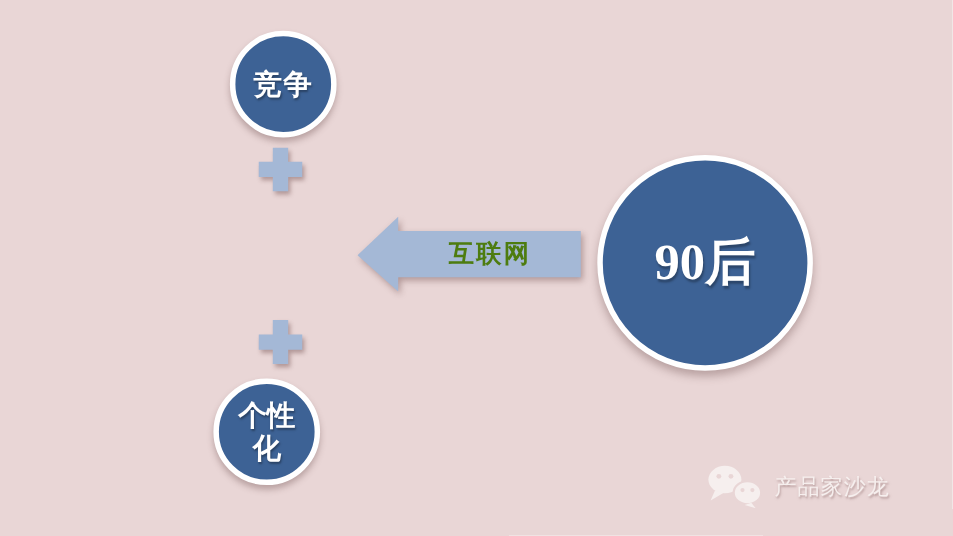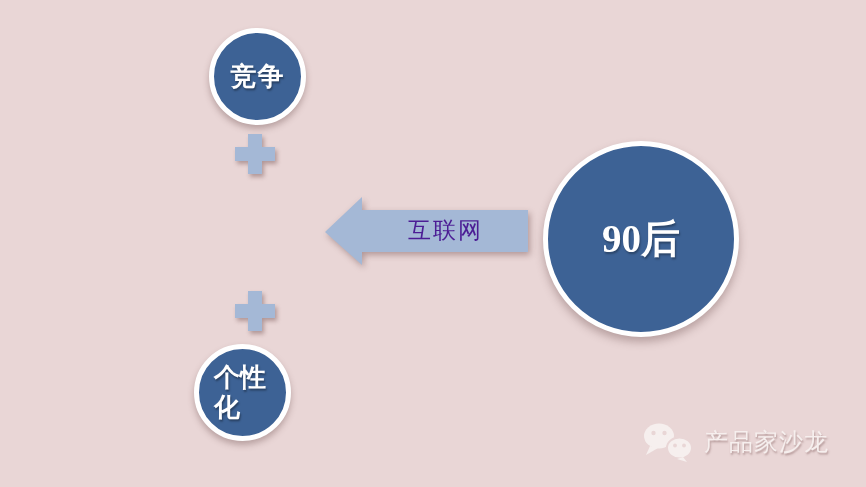--- a/index.html
+++ b/index.html
@@ -19,20 +19,21 @@
     border:5px solid #ffffff;
     border-radius:50%;
     box-shadow:0 4px 6px rgba(95,62,62,0.35);
     display:flex;align-items:center;justify-content:center;
   }
   .circle-sm .lbl{
     color:#ffffff;
     font-size:26px;
     font-weight:bold;
     letter-spacing:1px;
+    text-align:center;
     line-height:1.15;
     text-shadow:1px 2px 2px rgba(0,0,0,0.35);
   }
   .circle-sm .lbl.wrap2{width:2.2em;letter-spacing:0;}
   .pos-c1{left:209px;top:28px;}
   .pos-c2{left:209px;top:186px;}
   .pos-c3{left:194px;top:344px;}
   
   .plus{
     position:absolute;
@@ -48,53 +49,53 @@
     width:204px;height:68px;
   }
   .arrow-wrap svg{
     position:absolute;left:0;top:0;
     filter:drop-shadow(2px 3px 3px rgba(110,75,75,0.45));
   }
   .arrow-label{
     position:absolute;
     left:37px;top:13px;width:167px;height:40px;
     display:flex;align-items:center;justify-content:center;
-    color:#4c1d95;
+    color:#4d7c0f;
     font-size:23px;
-    font-weight:normal;
+    font-weight:bold;
     letter-spacing:2px;
   }
   
   .circle-lg{
     position:absolute;
     left:543px;top:141px;
     width:196px;height:196px;
     box-sizing:border-box;
     background:#3d6295;
     border:5px solid #ffffff;
     border-radius:50%;
     box-shadow:0 5px 8px rgba(95,62,62,0.35);
     display:flex;align-items:center;justify-content:center;
   }
   .circle-lg .lbl{
     color:#ffffff;
     font-family:"Liberation Serif","DejaVu Serif",serif;
     font-weight:bold;
-    font-size:39px;
+    font-size:46px;
     text-shadow:1px 2px 2px rgba(0,0,0,0.3);
   }
   
   .watermark{
     position:absolute;
     left:643px;top:422px;
     display:flex;align-items:center;gap:9px;
   }
   .wm-text{
     color:#f6efee;
-    font-size:24px;
+    font-size:20px;
     letter-spacing:1px;
     text-shadow:1px 2px 2px rgba(140,105,105,0.55);
     text-align:right;
   }
 </style>
 </head>
 <body>
 
 <div class="slide">
 

